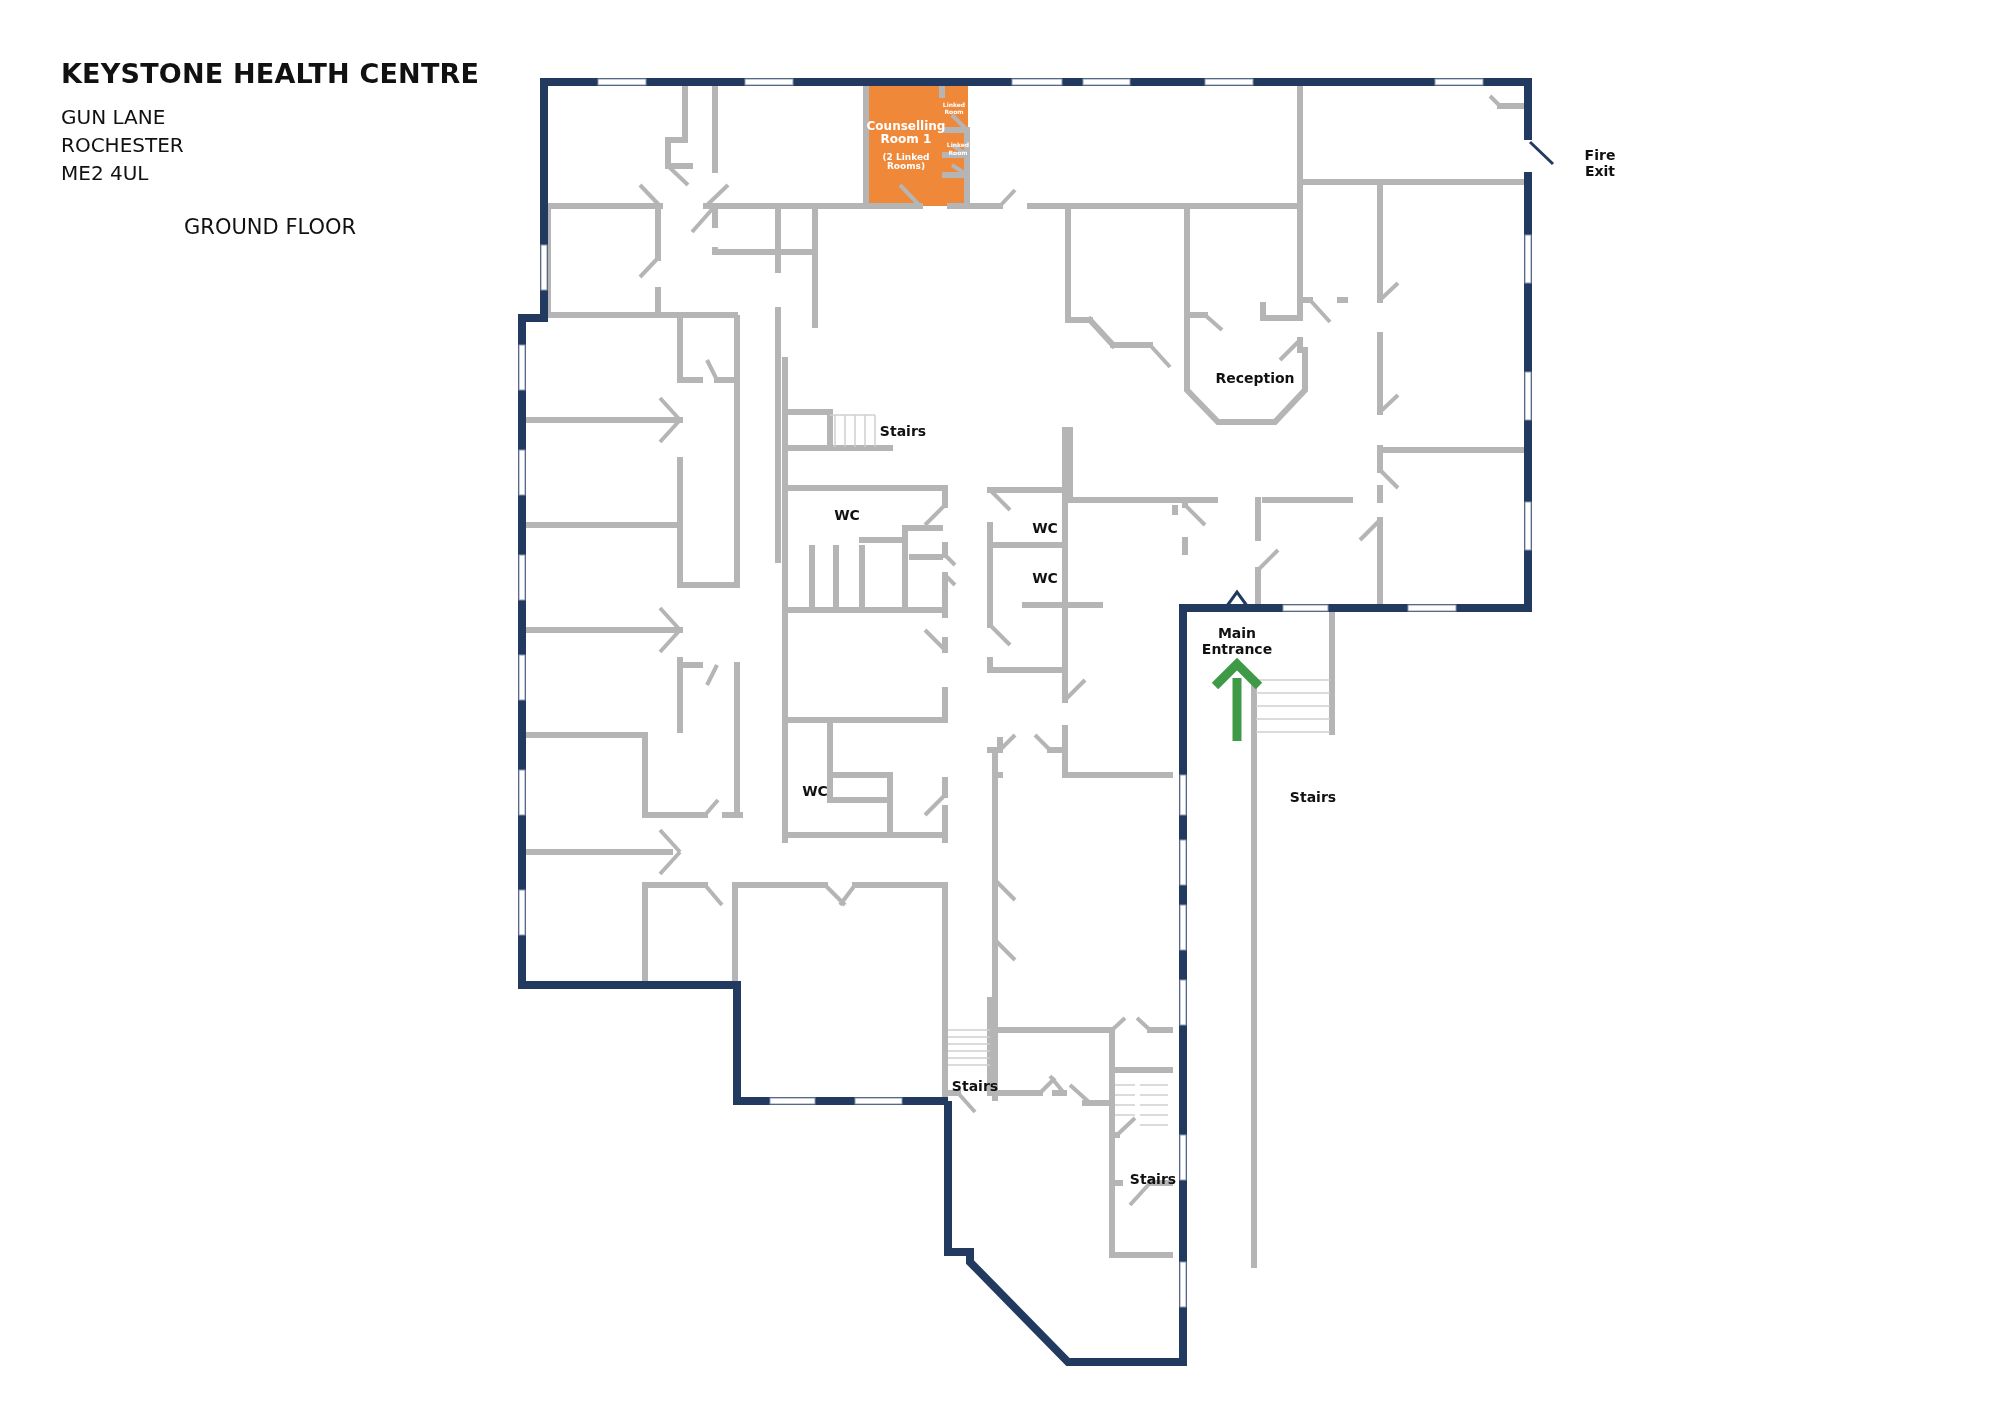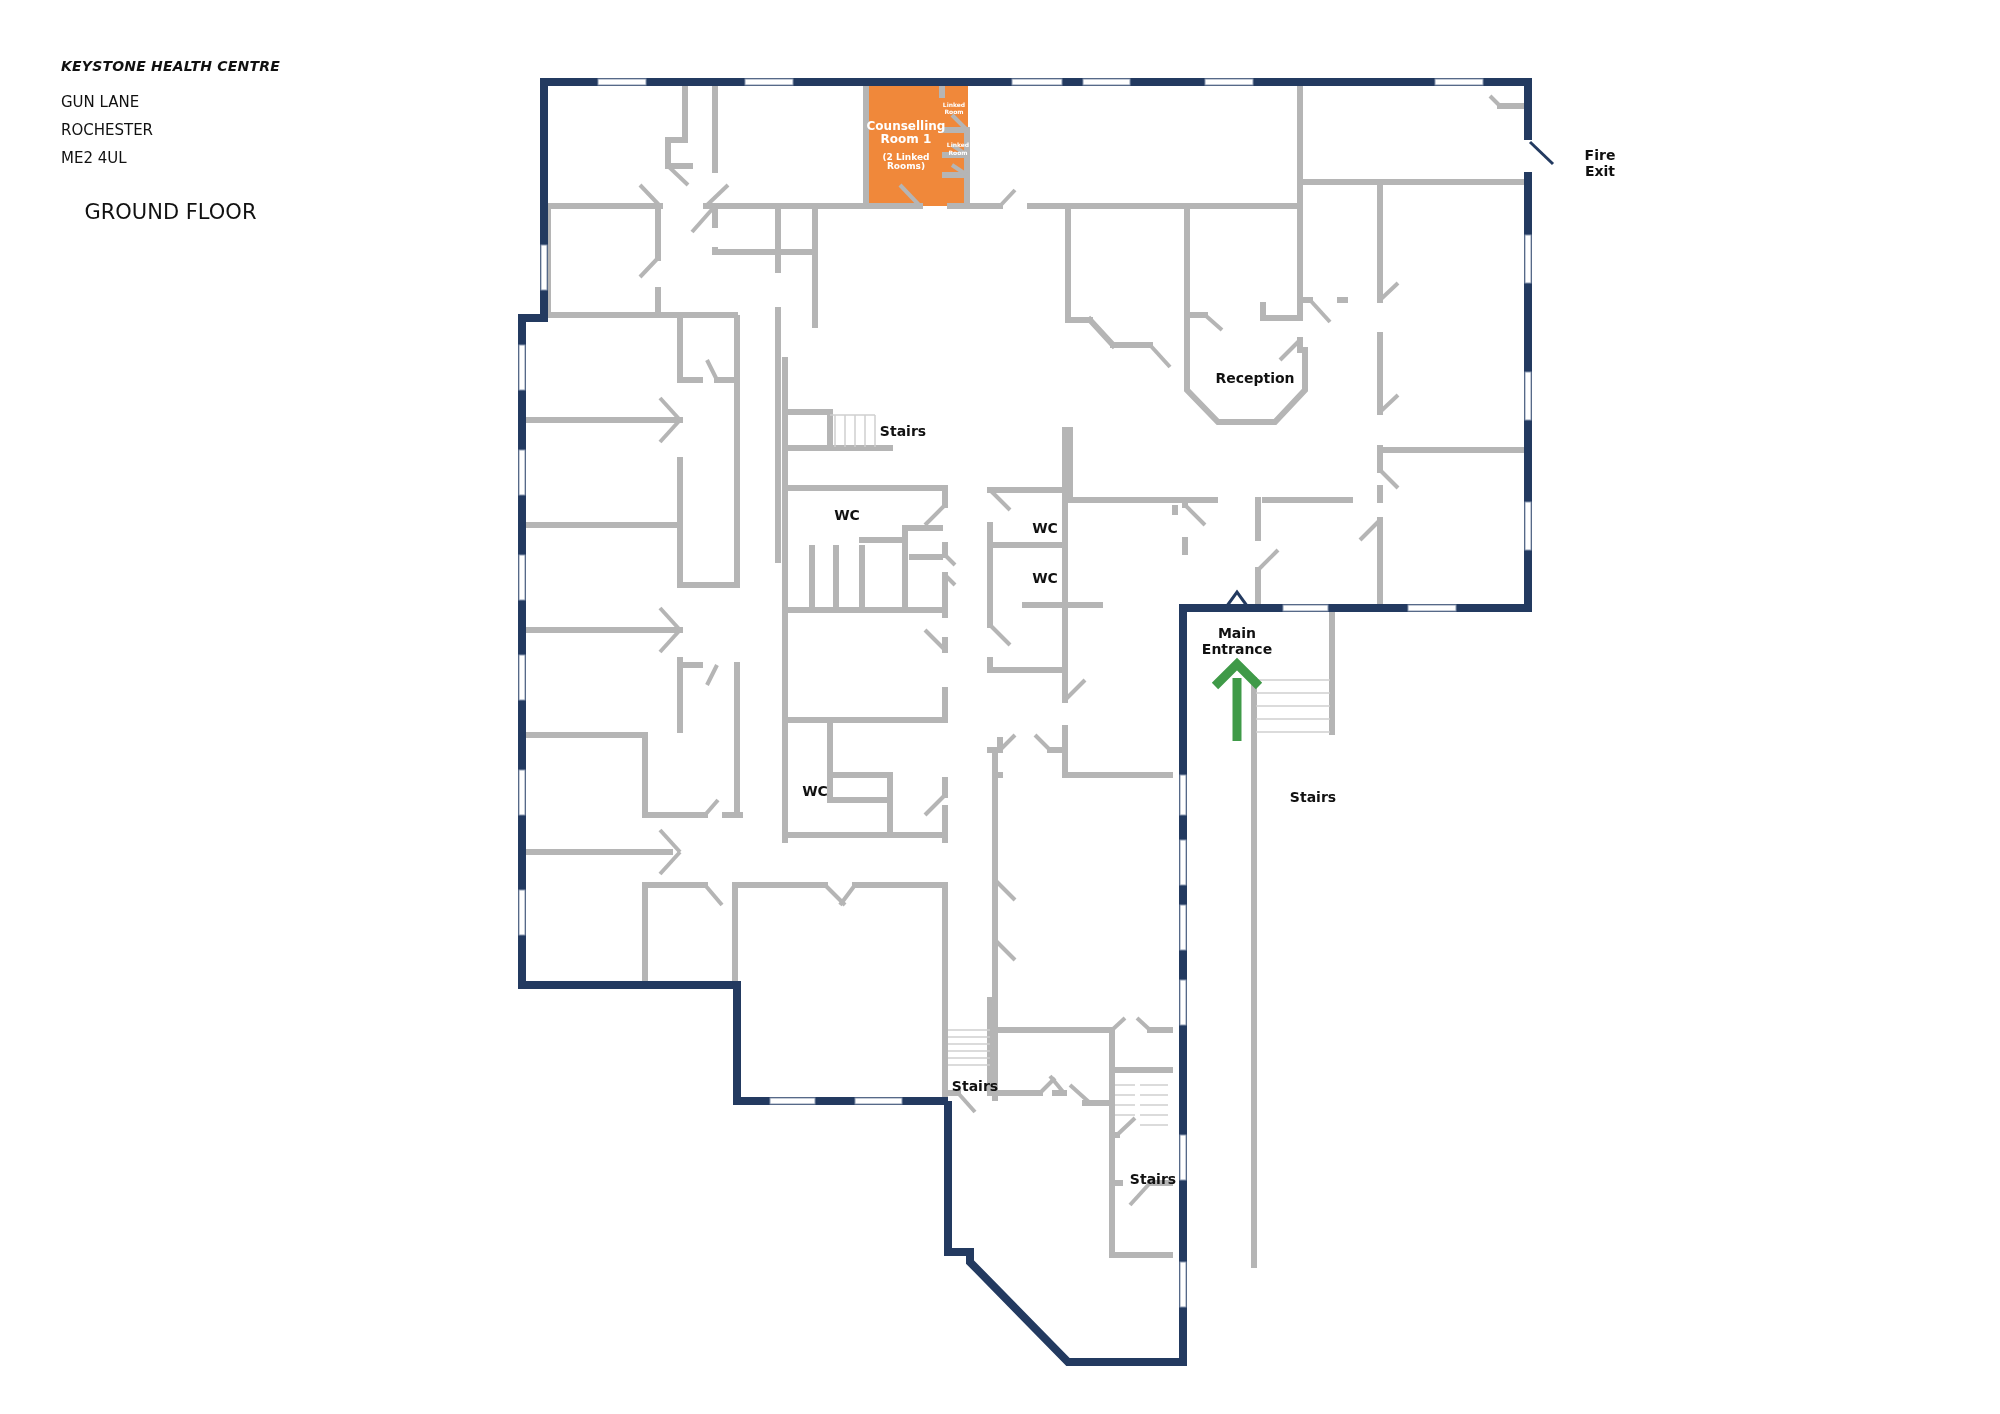--- a/index.html
+++ b/index.html
@@ -1,19 +1,19 @@
 <!DOCTYPE html>
 <html><head>
 <meta charset="utf-8">
 <style>
   html, body { margin:0; padding:0; background:#ffffff; }
   body { width:2000px; height:1414px; position:relative; overflow:hidden; font-family:"DejaVu Sans", sans-serif; }
   .header { position:absolute; left:61px; top:58px; color:#111; }
-  .header .title { font-weight:bold; font-size:14px; letter-spacing:0.2px; margin-bottom:14px;font-style:italic; }
-  .header .line { font-size:15px; line-height:28px; }
+  .header .title { font-weight:bold; font-size:27px; letter-spacing:0.2px; margin-bottom:14px; }
+  .header .line { font-size:20px; line-height:28px; }
   .header .floor { font-size:21px; margin-top:28px;text-align:center; }
   svg.plan { position:absolute; left:0; top:0; }
   .lbl { font-family:"DejaVu Sans", sans-serif; font-weight:bold; fill:#111; }
   .wlbl { font-family:"DejaVu Sans", sans-serif; font-weight:bold; fill:#ffffff; }
 </style>
 </head>
 <body>
 
 <div class="header">
   <div class="title">KEYSTONE HEALTH CENTRE</div>

